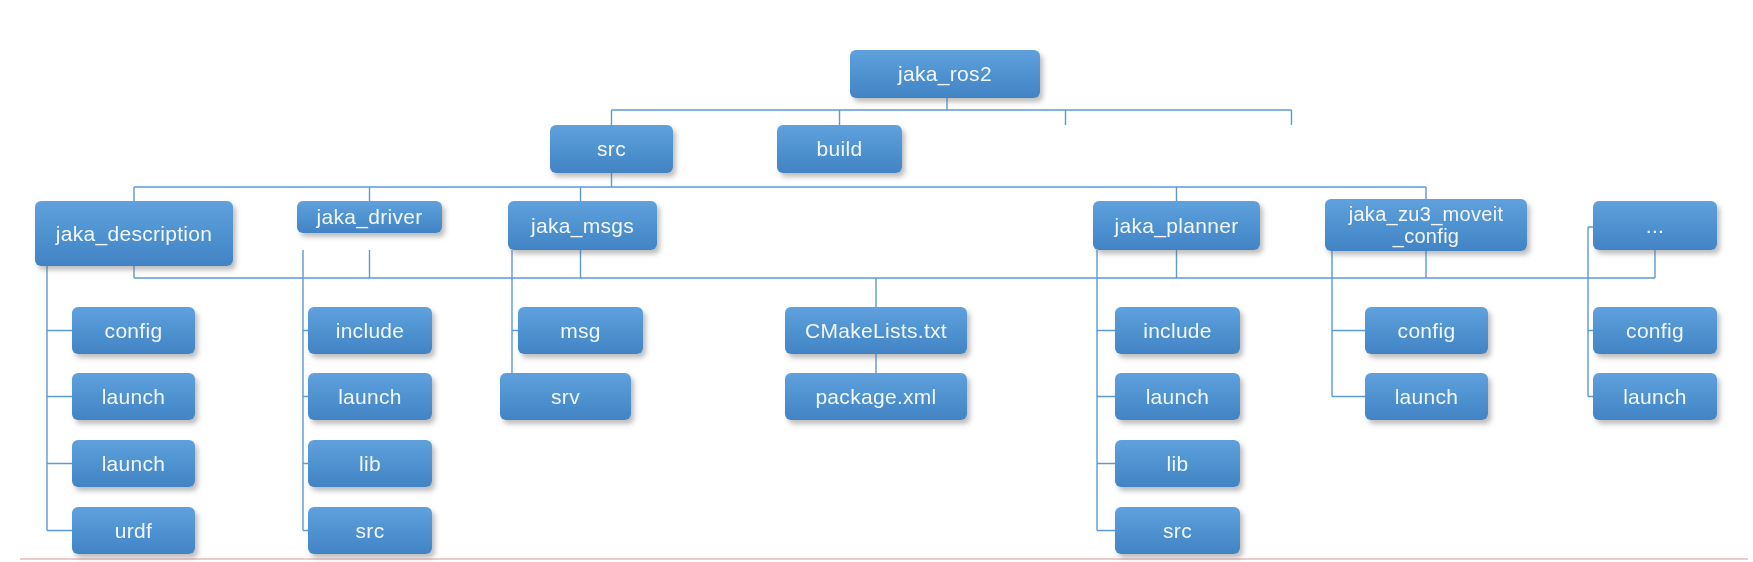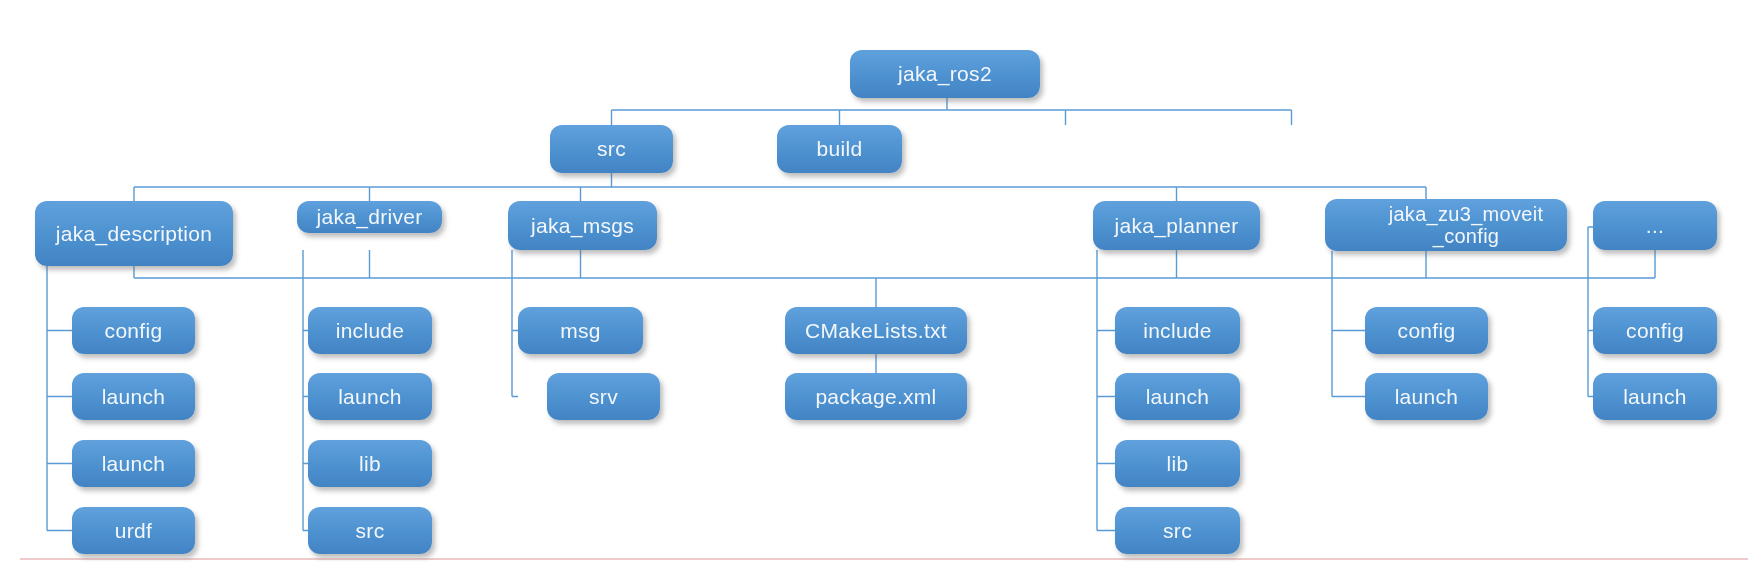--- a/index.html
+++ b/index.html
@@ -23,25 +23,25 @@
   .cline{stroke:var(--connector);stroke-width:1.4;fill:none;}
   .baseline{stroke:var(--baseline);stroke-width:1.6;opacity:.65;}
   .node{
     position:absolute;
     display:flex;align-items:center;justify-content:center;
     text-align:center;
     background:linear-gradient(180deg,var(--box-top) 0%,var(--box-mid) 48%,var(--box-bottom) 100%);
     color:var(--box-text);
     font-size:21px;
     letter-spacing:.3px;
-    border-radius:12px;
+    border-radius:6px;
     box-shadow:3px 4px 5px rgba(110,110,110,.45);
   }
   .node .lbl{display:block;line-height:1.1;}
-  .node.twoline{font-size:20px;flex-direction:column;line-height:24px;padding-left:40px;}
+  .node.twoline{font-size:20px;flex-direction:column;line-height:24px;}
 </style>
 </head>
 <body>
 
 <div class="stage">
 
   <svg class="wires" width="1753" height="562" viewBox="0 0 1753 562">
 
     <path class="cline" d="M947,98 V110 M611.5,110 H1291.5 M611.5,110 V125 M839.5,110 V125 M1065.5,110 V125 M1291.5,110 V125"></path>
 
@@ -117,21 +117,21 @@
   <div class="node" style="left:308px;top:440px;width:124px;height:47px">
       <span class="lbl">lib</span>
     </div>
   <div class="node" style="left:308px;top:507px;width:124px;height:47px">
       <span class="lbl">src</span>
     </div>
 
   <div class="node" style="left:518px;top:307px;width:125px;height:47px">
       <span class="lbl">msg</span>
     </div>
-  <div class="node" style="left:547px;top:373px;width:113px;height:47px">
+  <div class="node" style="left:500px;top:373px;width:131px;height:47px">
       <span class="lbl">srv</span>
     </div>
 
   <div class="node" style="left:785px;top:307px;width:182px;height:47px">
       <span class="lbl">CMakeLists.txt</span>
     </div>
   <div class="node" style="left:785px;top:373px;width:182px;height:47px">
       <span class="lbl">package.xml</span>
     </div>
 

